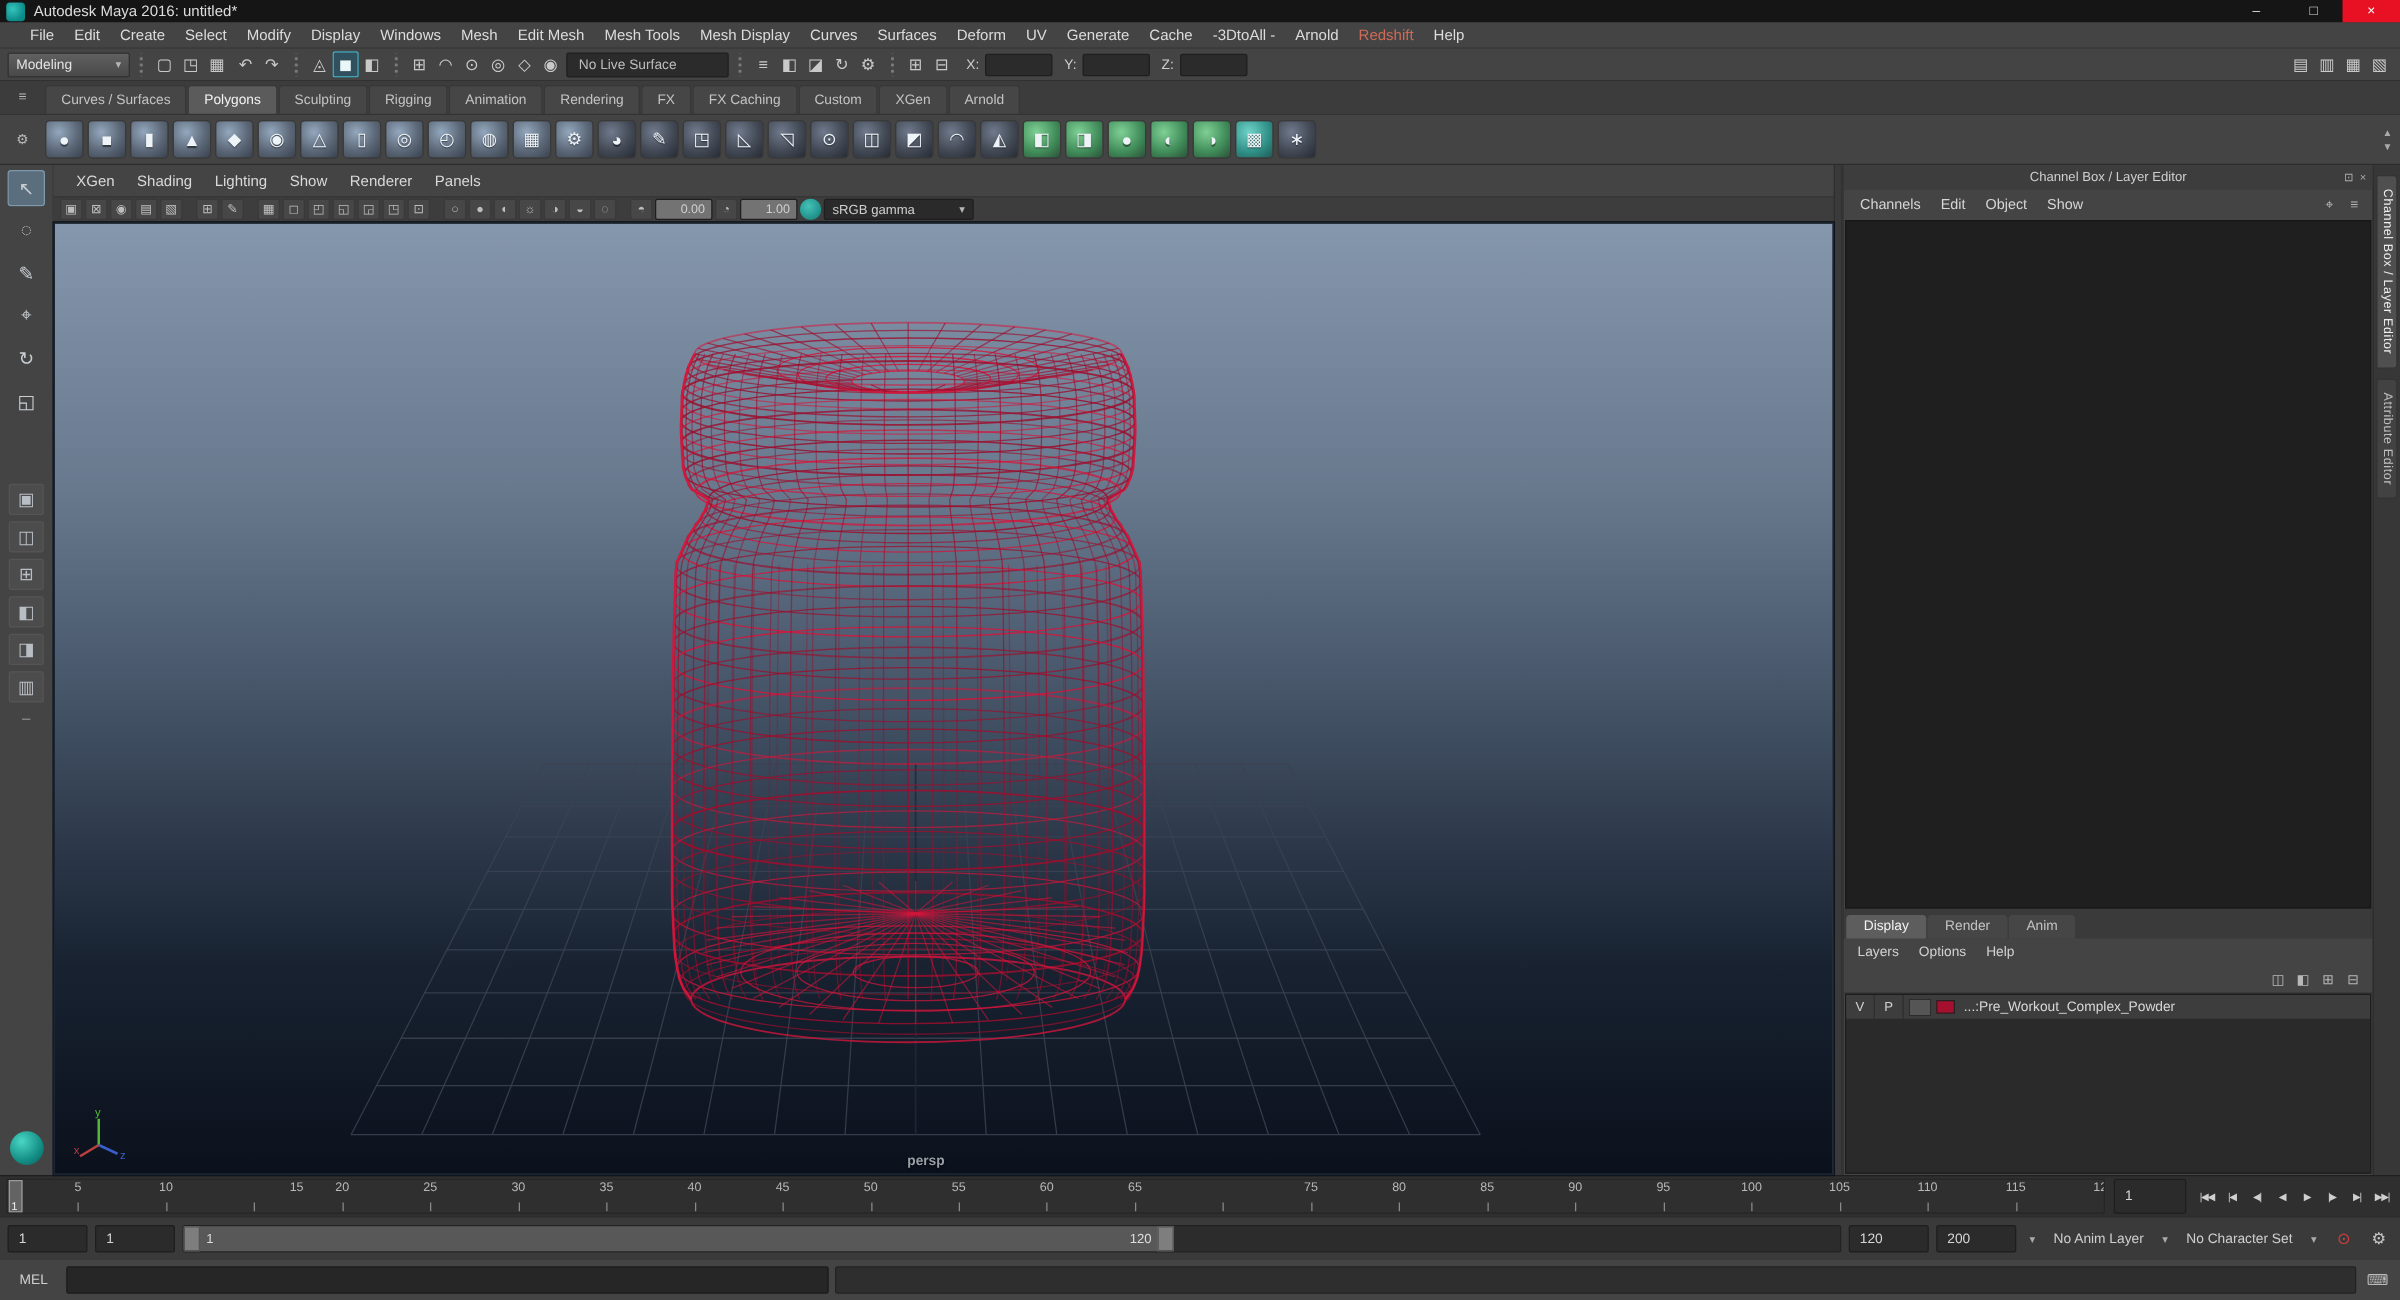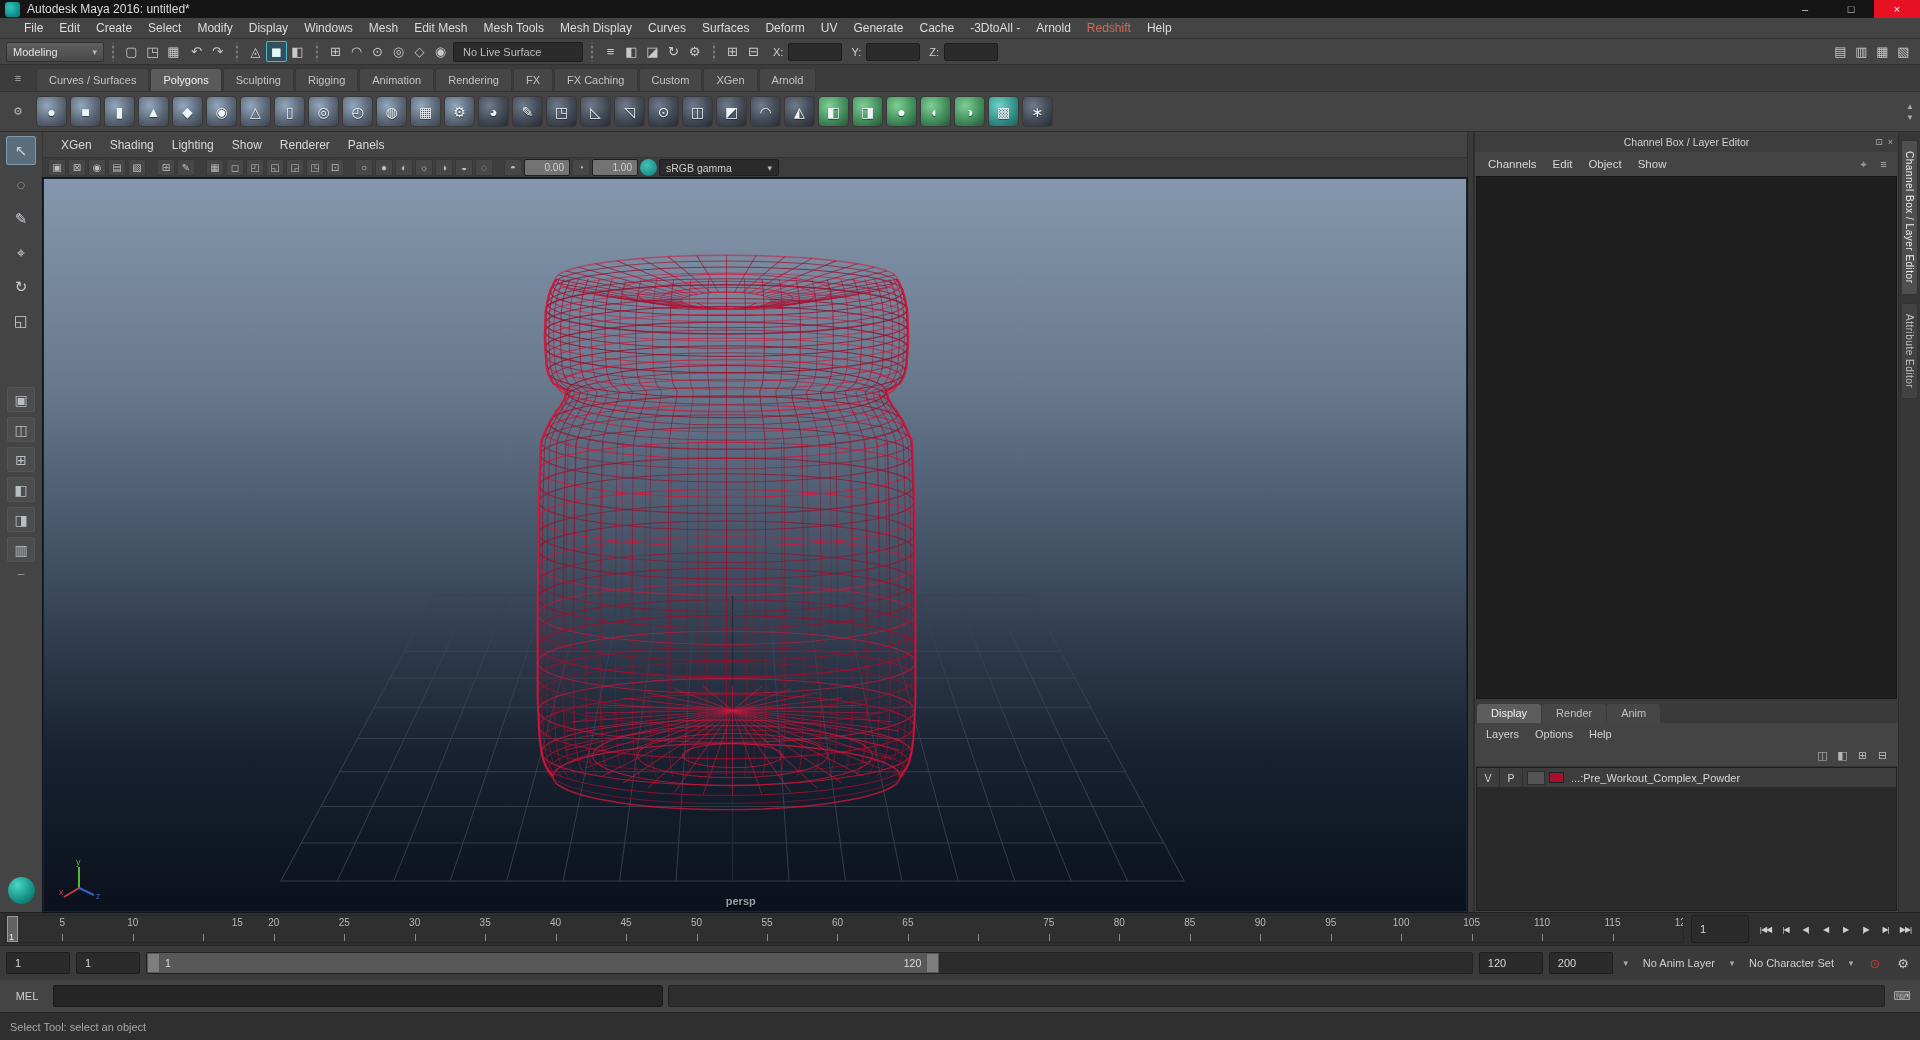--- a/index.html
+++ b/index.html
@@ -818,17 +818,14 @@
       <div class="rs-icon">⚙</div>
     </div>
 
   <div class="commandline">
     <div class="mel-label">MEL</div>
     <div class="mel-input"></div>
     <div class="mel-result"></div>
     <div class="cl-icon">⌨</div>
   </div>
 
-  <div class="helpline">
-    <span>Select Tool: select an object</span>
-  </div>
 
 </div>
 
 </body></html>

